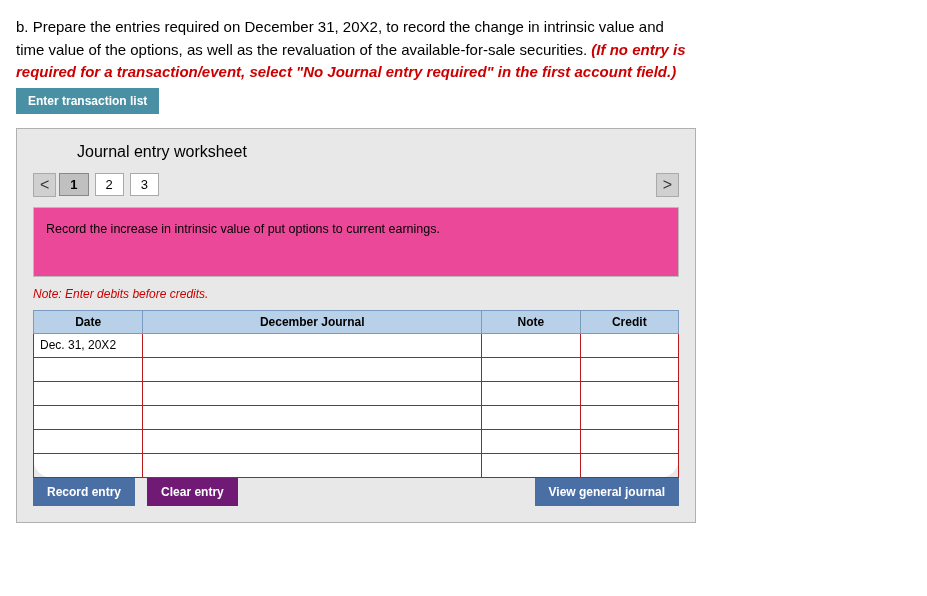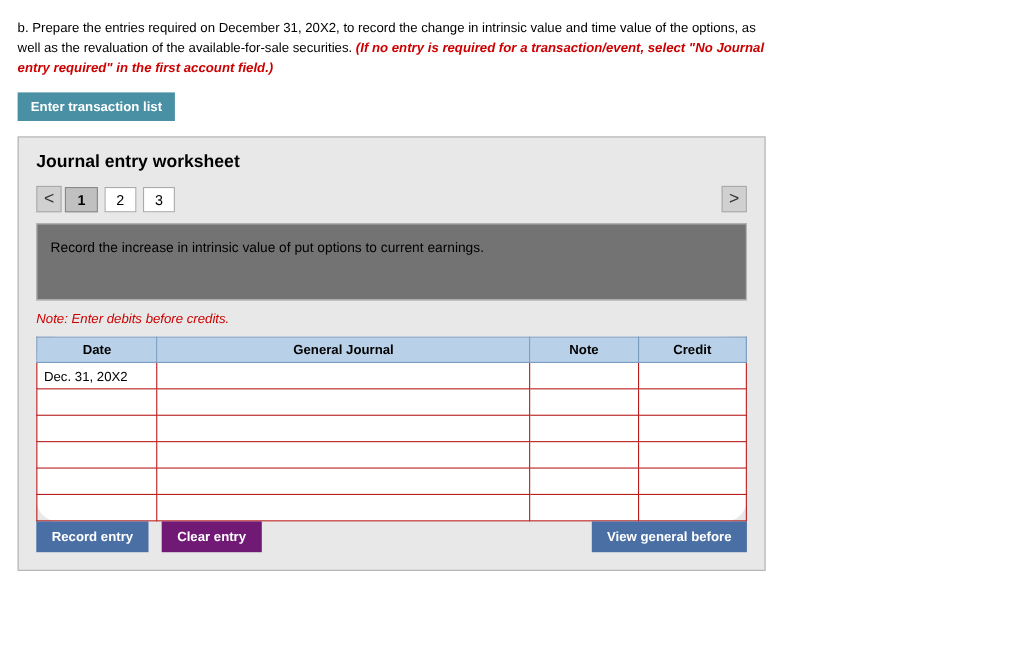--- a/index.html
+++ b/index.html
@@ -5,23 +5,23 @@
     * { box-sizing: border-box; margin: 0; padding: 0; }
     body {
       font-family: Arial, sans-serif;
       font-size: 13px;
       background: #fff;
       padding: 16px;
       width: 927px;
       min-height: 596px;
     }
     .instructions {
-      font-size: 12px;
+      font-size: 15px;
       line-height: 1.5;
-      margin-bottom: 14px;
+      margin-bottom: 4px;
       color: #000;
       max-width: 680px;
     }
     .instructions .bold-red {
       color: #cc0000;
       font-weight: bold;
       font-style: italic;
     }
     .view-transaction-btn {
       display: inline-block;
@@ -35,23 +35,24 @@
       font-weight: bold;
     }
     .worksheet-container {
       border: 1px solid #b0b0b0;
       background: #e8e8e8;
       padding: 14px 16px 16px 16px;
       max-width: 680px;
     }
     .worksheet-title {
       font-size: 16px;
-      font-weight: bold;
+      font-weight: normal;
       margin-bottom: 12px;
       color: #000;
+      margin-left: 44px;
     }
     .nav-row {
       display: flex;
       align-items: center;
       margin-bottom: 10px;
     }
     .nav-arrow {
       font-size: 16px;
       cursor: pointer;
       color: #333;
@@ -68,21 +69,21 @@
       margin: 0 3px;
       font-size: 13px;
       cursor: pointer;
     }
     .tab-item.active {
       background: #c0c0c0;
       border-color: #888;
       font-weight: bold;
     }
     .description-box {
-      background: #737373;
+      background: #ec4899;
       border: 1px solid #bbb;
       padding: 14px 12px;
       margin-bottom: 10px;
       font-size: 12.5px;
       min-height: 70px;
       color: #000;
     }
     .note-text {
       color: #cc0000;
       font-size: 12px;
@@ -187,21 +188,21 @@
   <div class="description-box">
     <span>Record the increase in intrinsic value of put options to current earnings.</span>
   </div>
 
   <div class="note-text">Note: Enter debits before credits.</div>
 
   <table class="journal-table">
     <thead>
       <tr>
         <th>Date</th>
-        <th>General Journal</th>
+        <th>December Journal</th>
         <th>Note</th>
         <th>Credit</th>
       </tr>
     </thead>
     <tbody id="journal-tbody">
     <tr>
           <td class="date-col">Dec. 31, 20X2</td>
           <td class="journal-col"><input type="text" style=""></td>
           <td class="debit-col"><input type="text" style=""></td>
           <td class="credit-col"><input type="text" style=""></td>
@@ -235,18 +236,18 @@
           <td class="journal-col"><input type="text" style=""></td>
           <td class="debit-col"><input type="text" style=""></td>
           <td class="credit-col"><input type="text" style=""></td>
         </tr>
       </tbody>
   </table>
 
   <div class="btn-row">
     <button class="btn-record">Record entry</button>
     <button class="btn-clear">Clear entry</button>
-    <button class="btn-view-journal">View general before</button>
+    <button class="btn-view-journal">View general journal</button>
   </div>
 </div>
 
 
 
 
 </body></html>

